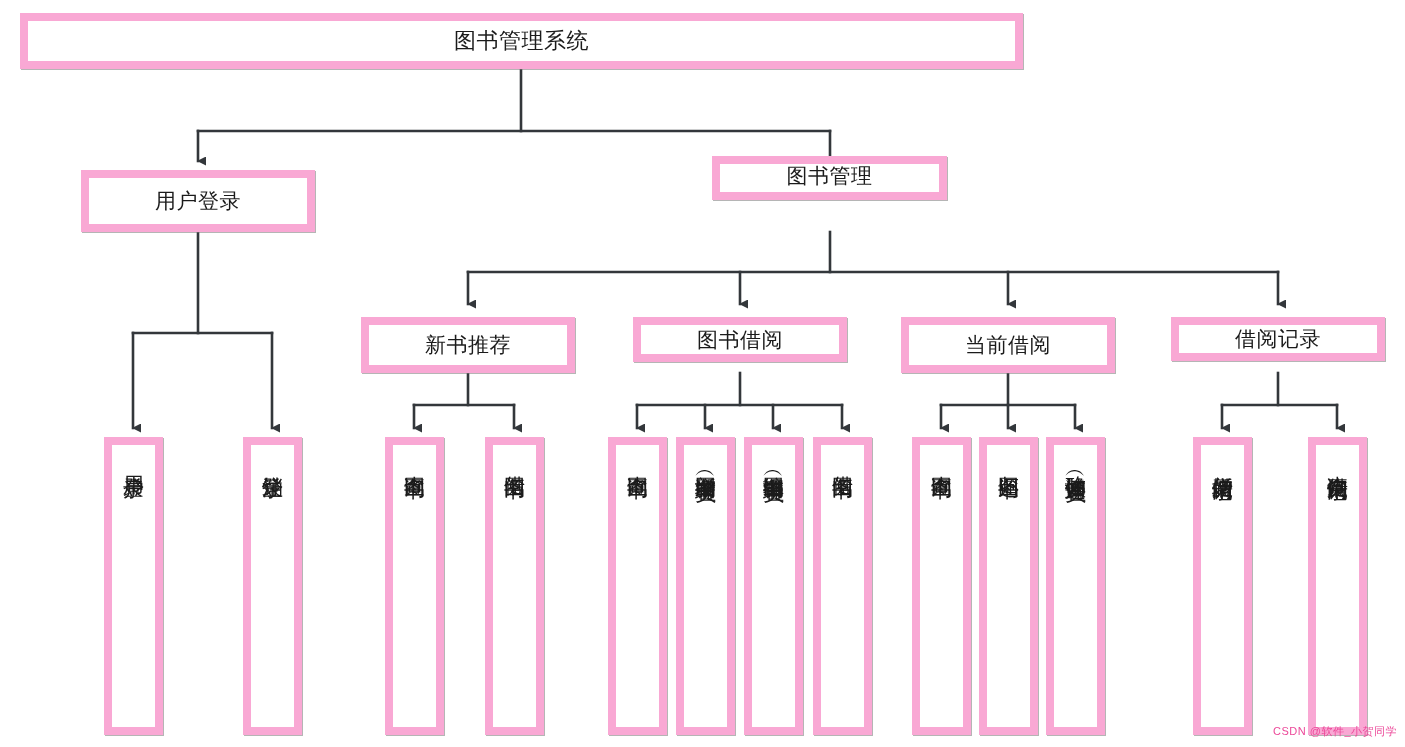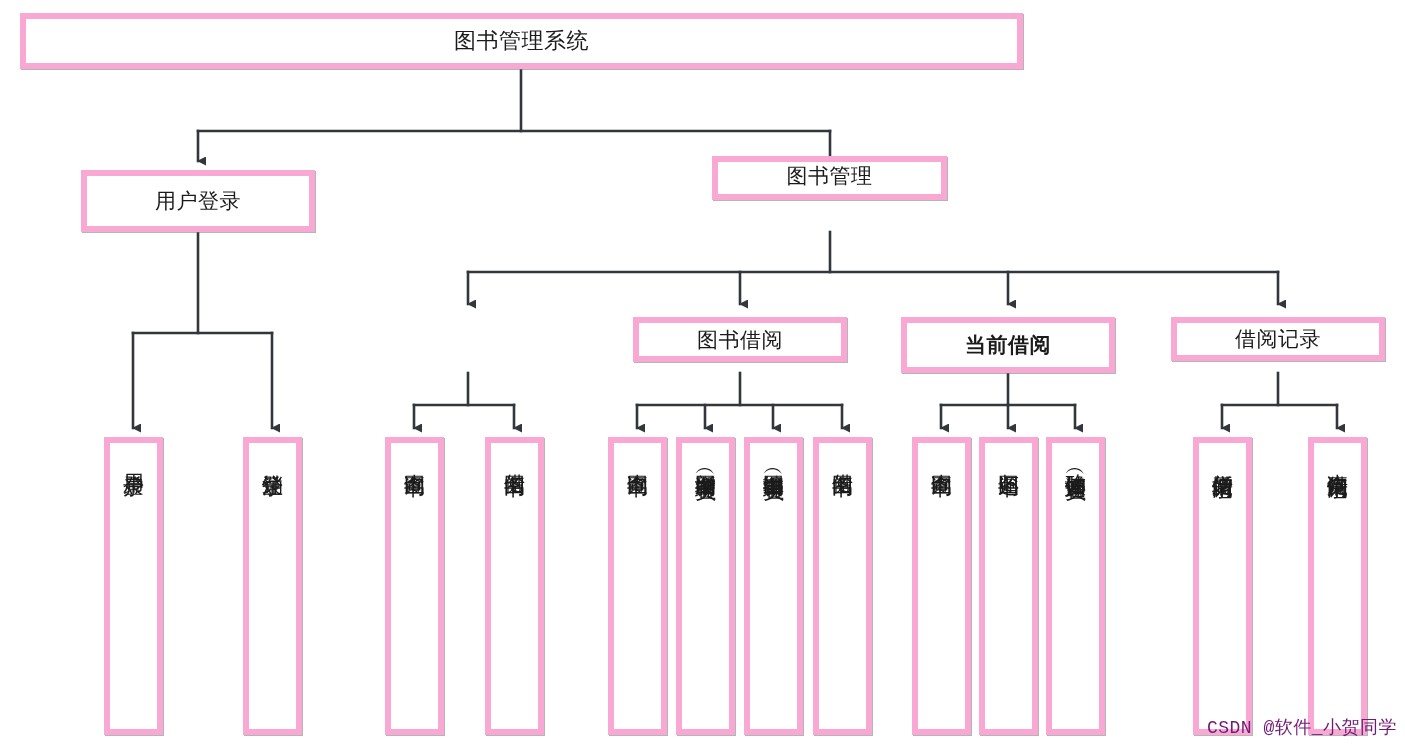--- a/index.html
+++ b/index.html
@@ -23,21 +23,21 @@
     left: 0;
     top: 0;
     width: 1405px;
     height: 747px;
     pointer-events: none;
   }
   .node {
     position: absolute;
     box-sizing: border-box;
     background: #ffffff;
-    border: 6px solid #f9a8d4;
+    border: 8px solid #f9a8d4;
     display: flex;
     align-items: center;
     justify-content: center;
     box-shadow: 1px 1px 0 rgba(120,120,120,0.55);
   }
   .node-label {
     display: block;
     text-align: center;
     line-height: 1.12;
     color: #1b1b1b;
@@ -58,25 +58,24 @@
     text-orientation: upright;
     font-size: 21px;
     line-height: 1.05;
     letter-spacing: 1px;
     white-space: nowrap;
   }
   #watermark {
     position: absolute;
     right: 8px;
     bottom: 8px;
-    font-size: 18px;
-    color: #701a75;
+    font-size: 11px;
+    color: #ec4899;
     white-space: nowrap;
     letter-spacing: 0.5px;
-    font-family: Liberation Mono, monospace;
   }
 </style>
 </head>
 <body>
 
 <div id="diagram-canvas">
 
   <svg id="edges-layer" viewBox="0 0 1405 747" xmlns="http://www.w3.org/2000/svg">
     <defs>
       <marker id="arrowhead" markerWidth="9" markerHeight="9" refX="4.5" refY="8" orient="auto" markerUnits="userSpaceOnUse">
@@ -131,24 +130,27 @@
     <span class="node-label">图书管理系统</span>
   </div>
 
   <div class="node horiz" style="left:81px; top:170px; width:234px; height:62px;">
     <span class="node-label">用户登录</span>
   </div>
   <div class="node horiz" style="left:712px; top:156px; width:235px; height:44px;font-family:Liberation Mono, monospace;">
     <span class="node-label">图书管理</span>
   </div>
 
+  <div class="node horiz" style="left:361px; top:317px; width:214px; height:56px;">
+    <span class="node-label">新书推荐</span>
+  </div>
   <div class="node horiz" style="left:633px; top:317px; width:214px; height:45px;">
     <span class="node-label">图书借阅</span>
   </div>
-  <div class="node horiz" style="left:901px; top:317px; width:214px; height:56px;font-weight:bold;">
+  <div class="node horiz" style="left:901px; top:317px; width:214px; height:56px;">
     <span class="node-label">当前借阅</span>
   </div>
   <div class="node horiz" style="left:1171px; top:317px; width:214px; height:44px;">
     <span class="node-label">借阅记录</span>
   </div>
 
   <div class="node vert" style="left:104px; top:437px; width:59px; height:298px;">
     <span class="node-label">用户登录</span>
   </div>
   <div class="node vert" style="left:243px; top:437px; width:59px; height:298px;">

